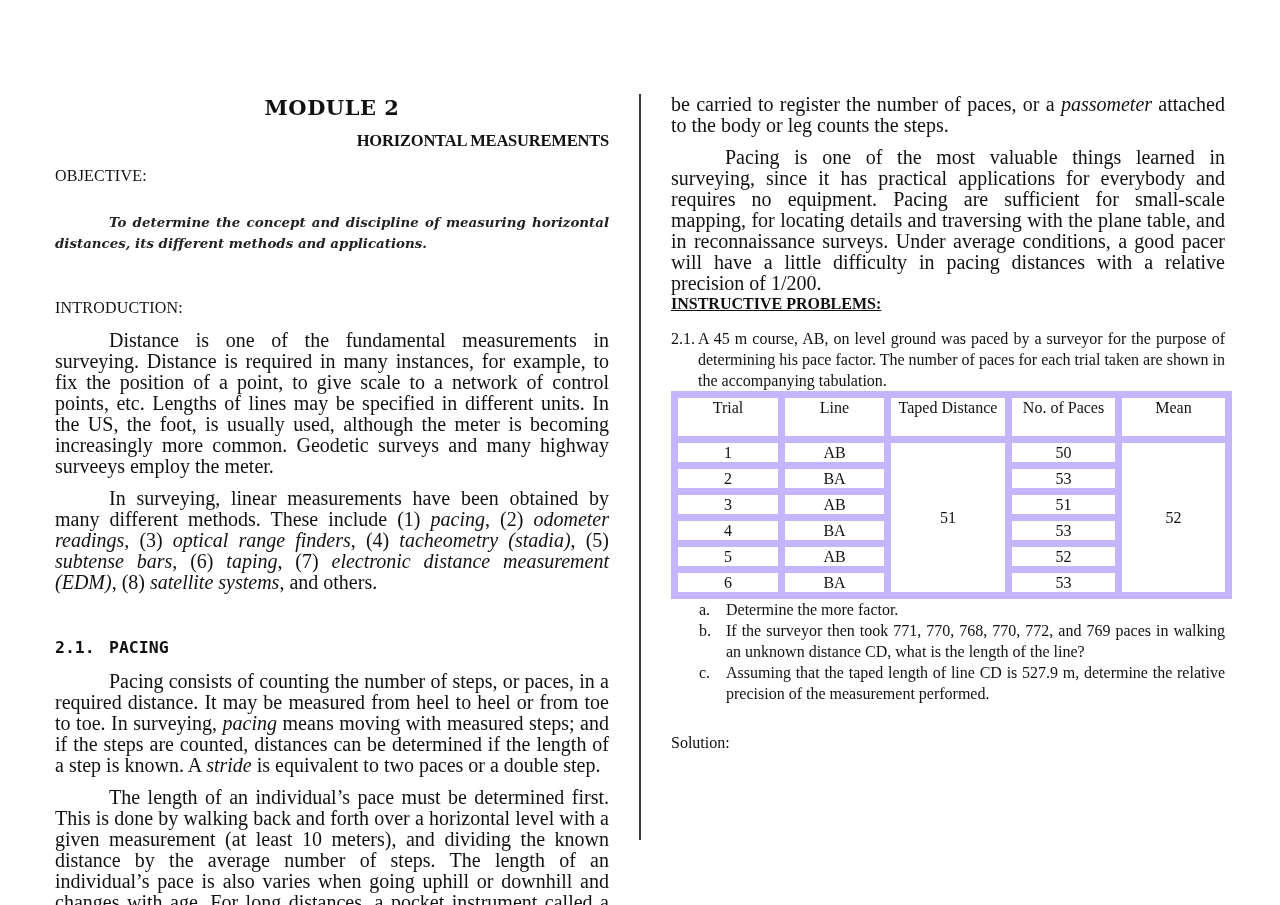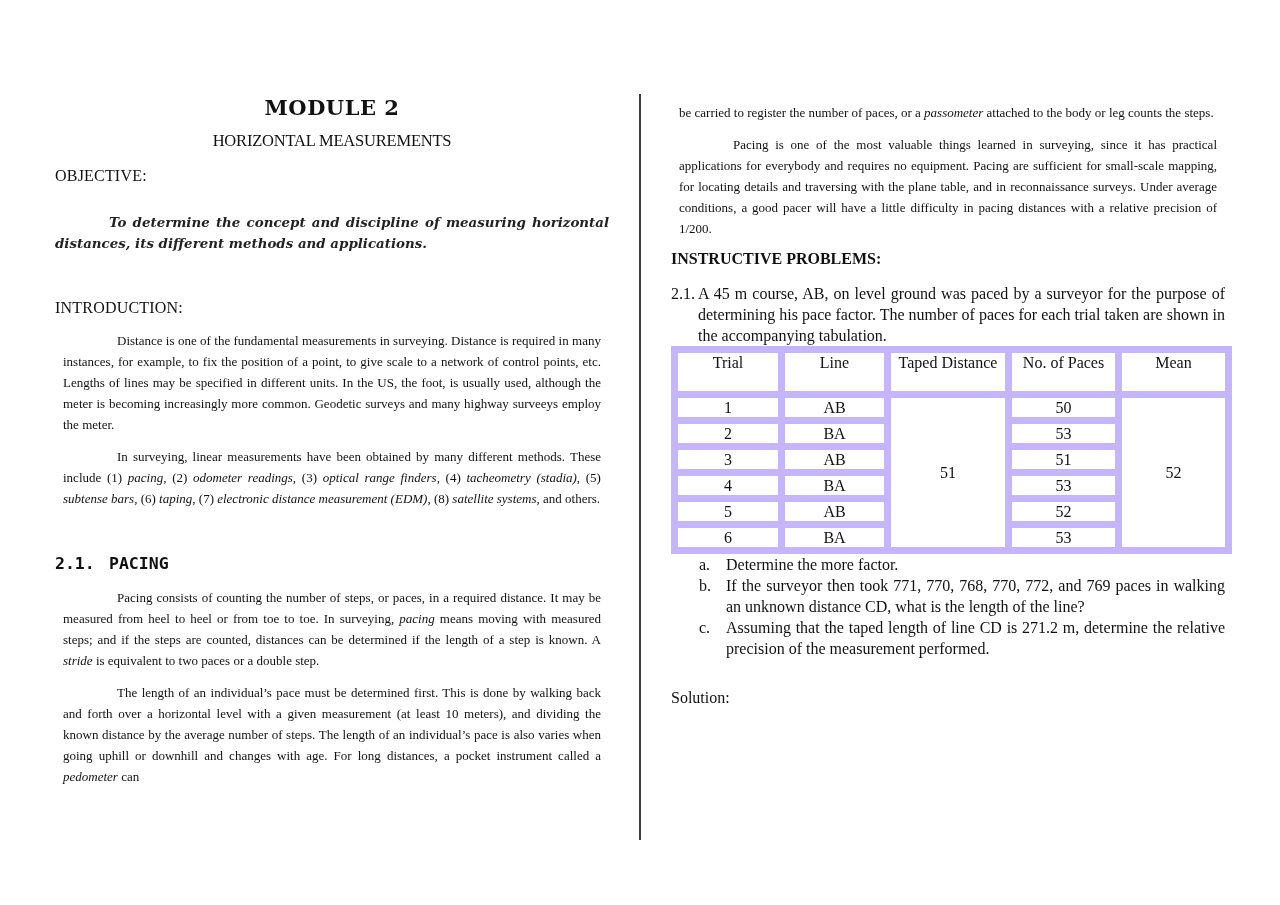--- a/index.html
+++ b/index.html
@@ -3,24 +3,24 @@
   <meta charset="utf-8">
   <style>
     html, body { margin: 0; padding: 0; background: #ffffff; }
     body { width: 1280px; height: 905px; position: relative; overflow: hidden; color: #111; }
     .page { position: absolute; left: 0; top: 0; width: 1280px; height: 905px; background: #fff; }
     .col { position: absolute; top: 94px; }
     .col-left { left: 55px; width: 554px; }
     .col-right { left: 671px; width: 554px; }
     .divider { position: absolute; left: 639px; top: 94px; width: 2px; height: 746px; background: #3a3a3a; }
     .module-title { font-family: "DejaVu Serif", serif; font-weight: bold; font-size: 21px; text-align: center; letter-spacing: 0.5px; margin: 0; height: 28px; line-height: 28px; }
-    .sub-title { font-family: "Liberation Serif", serif; font-weight: normal; font-size: 16.5px; text-align: center; margin: 8px 0 7px 0; line-height: 22px; letter-spacing: -0.2px; }
+    .sub-title { font-family: "Liberation Serif", serif; font-weight: bold; font-size: 16.5px; text-align: right; margin: 8px 0 7px 0; line-height: 22px; letter-spacing: -0.2px; }
     .label-head { font-family: "Liberation Serif", serif; font-size: 16px; margin: 0; line-height: 20px; letter-spacing: 0.2px; }
     .objective-text { font-family: "DejaVu Serif", serif; font-style: italic; font-size: 13.4px; line-height: 21px; text-align: justify; text-indent: 54px; margin: 0; color: #222; }
-    p.body { font-family: "Liberation Serif", serif; font-size: 13px; line-height: 21px; text-align: justify; margin: 8px; }
+    p.body { font-family: "Liberation Serif", serif; font-size: 20px; line-height: 21px; text-align: justify; margin: 0; }
     p.body.indent { text-indent: 54px; }
     .section-head { font-family: "DejaVu Sans Mono", monospace; font-weight: bold; font-size: 16.5px; margin: 0; line-height: 22px; }
     .section-head .num { display: inline-block; width: 54px; }
     .instr-head { font-family: "Liberation Serif", serif; font-weight: bold; font-size: 16px; margin: 0; line-height: 20px; }
 
     .problem { position: relative; font-family: "Liberation Serif", serif; font-size: 16px; line-height: 21px; text-align: justify; padding-left: 27px; margin: 0; }
     .problem .pnum { position: absolute; left: 0; top: 0; }
 
     table.pace { border-collapse: collapse; width: 554px; font-family: "Liberation Serif", serif; font-size: 16px; table-layout: fixed; }
     table.pace th, table.pace td { border: 7px solid #c4b5fd; text-align: center; font-weight: normal; padding: 0; }
@@ -56,21 +56,21 @@
     <p class="body indent" style="margin-top:11px;"><span>The length of an individual’s pace must be determined first. This is done by walking back and forth over a horizontal level with a given measurement (at least 10 meters), and dividing the known distance by the average number of steps. The length of an individual’s pace is also varies when going uphill or downhill and changes with age. For long distances, a pocket instrument called a </span><i>pedometer</i><span> can</span></p>
   </div>
 
   <div class="divider"></div>
 
   <div class="col col-right">
     <p class="body"><span>be carried to register the number of paces, or a </span><i>passometer</i><span> attached to the body or leg counts the steps.</span></p>
 
     <p class="body indent" style="margin-top:11px;">Pacing is one of the most valuable things learned in surveying, since it has practical applications for everybody and requires no equipment. Pacing are sufficient for small-scale mapping, for locating details and traversing with the plane table, and in reconnaissance surveys. Under average conditions, a good pacer will have a little difficulty in pacing distances with a relative precision of 1/200.</p>
 
-    <p class="instr-head" style="margin-top:10px;">INSTRUCTIVE PROBLEMS:</p>
+    <p class="instr-head" style="margin-top:0;text-decoration:underline;">INSTRUCTIVE PROBLEMS:</p>
 
     <p class="problem" style="margin-top:14px;"><span class="pnum">2.1.</span><span>A 45 m course, AB, on level ground was paced by a surveyor for the purpose of determining his pace factor. The number of paces for each trial taken are shown in the accompanying tabulation.</span></p>
 
     <table class="pace">
       <colgroup>
         <col style="width:107px">
           <col style="width:106px">
           <col style="width:121px">
           <col style="width:110px">
           <col style="width:110px">
@@ -116,18 +116,18 @@
           <td>6</td>
           <td>BA</td>
           <td>53</td>
         </tr>
       </tbody>
     </table>
 
     <ol class="sub">
       <li><span class="letter">a.</span><span>Determine the more factor.</span></li>
       <li><span class="letter">b.</span><span>If the surveyor then took 771, 770, 768, 770, 772, and 769 paces in walking an unknown distance CD, what is the length of the line?</span></li>
-      <li><span class="letter">c.</span><span>Assuming that the taped length of line CD is 271.2 m, determine the relative precision of the measurement performed.</span></li>
+      <li><span class="letter">c.</span><span>Assuming that the taped length of line CD is 527.9 m, determine the relative precision of the measurement performed.</span></li>
     </ol>
 
     <p class="solution" style="margin-top:28px;">Solution:</p>
   </div>
 </div>
 
 </body></html>

